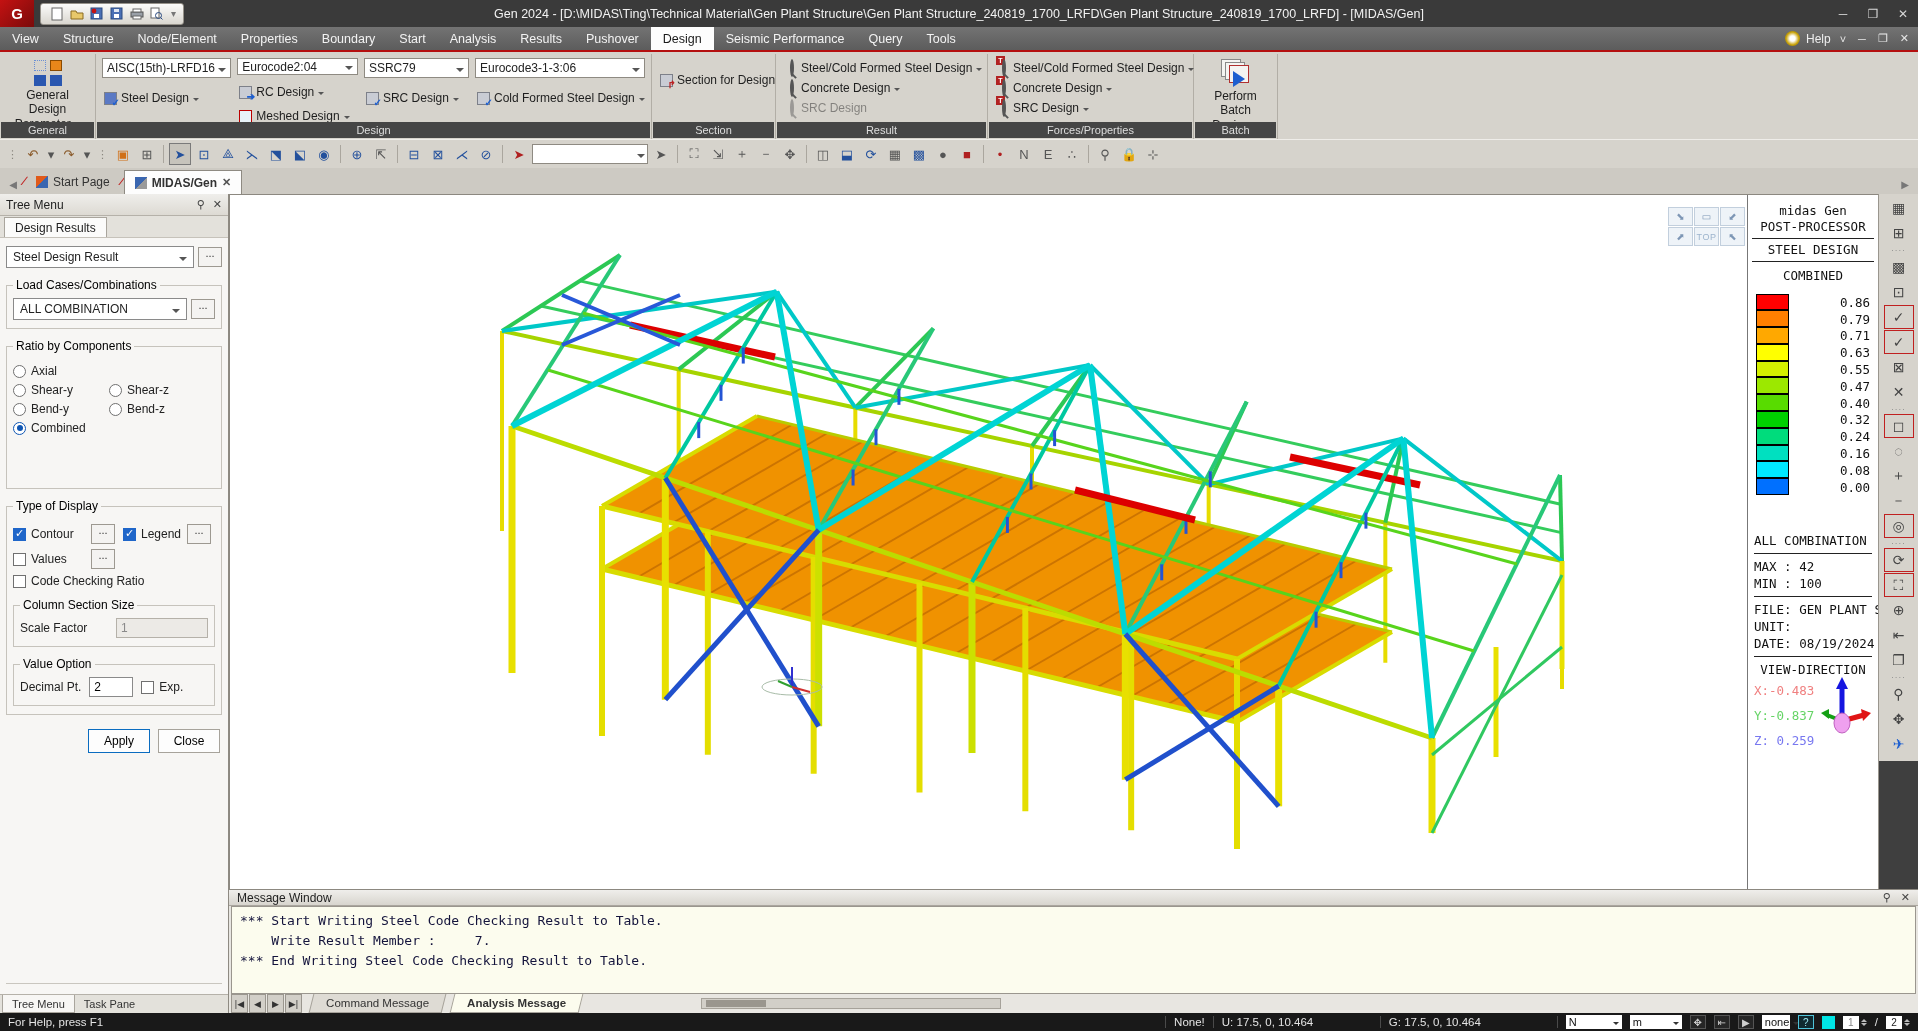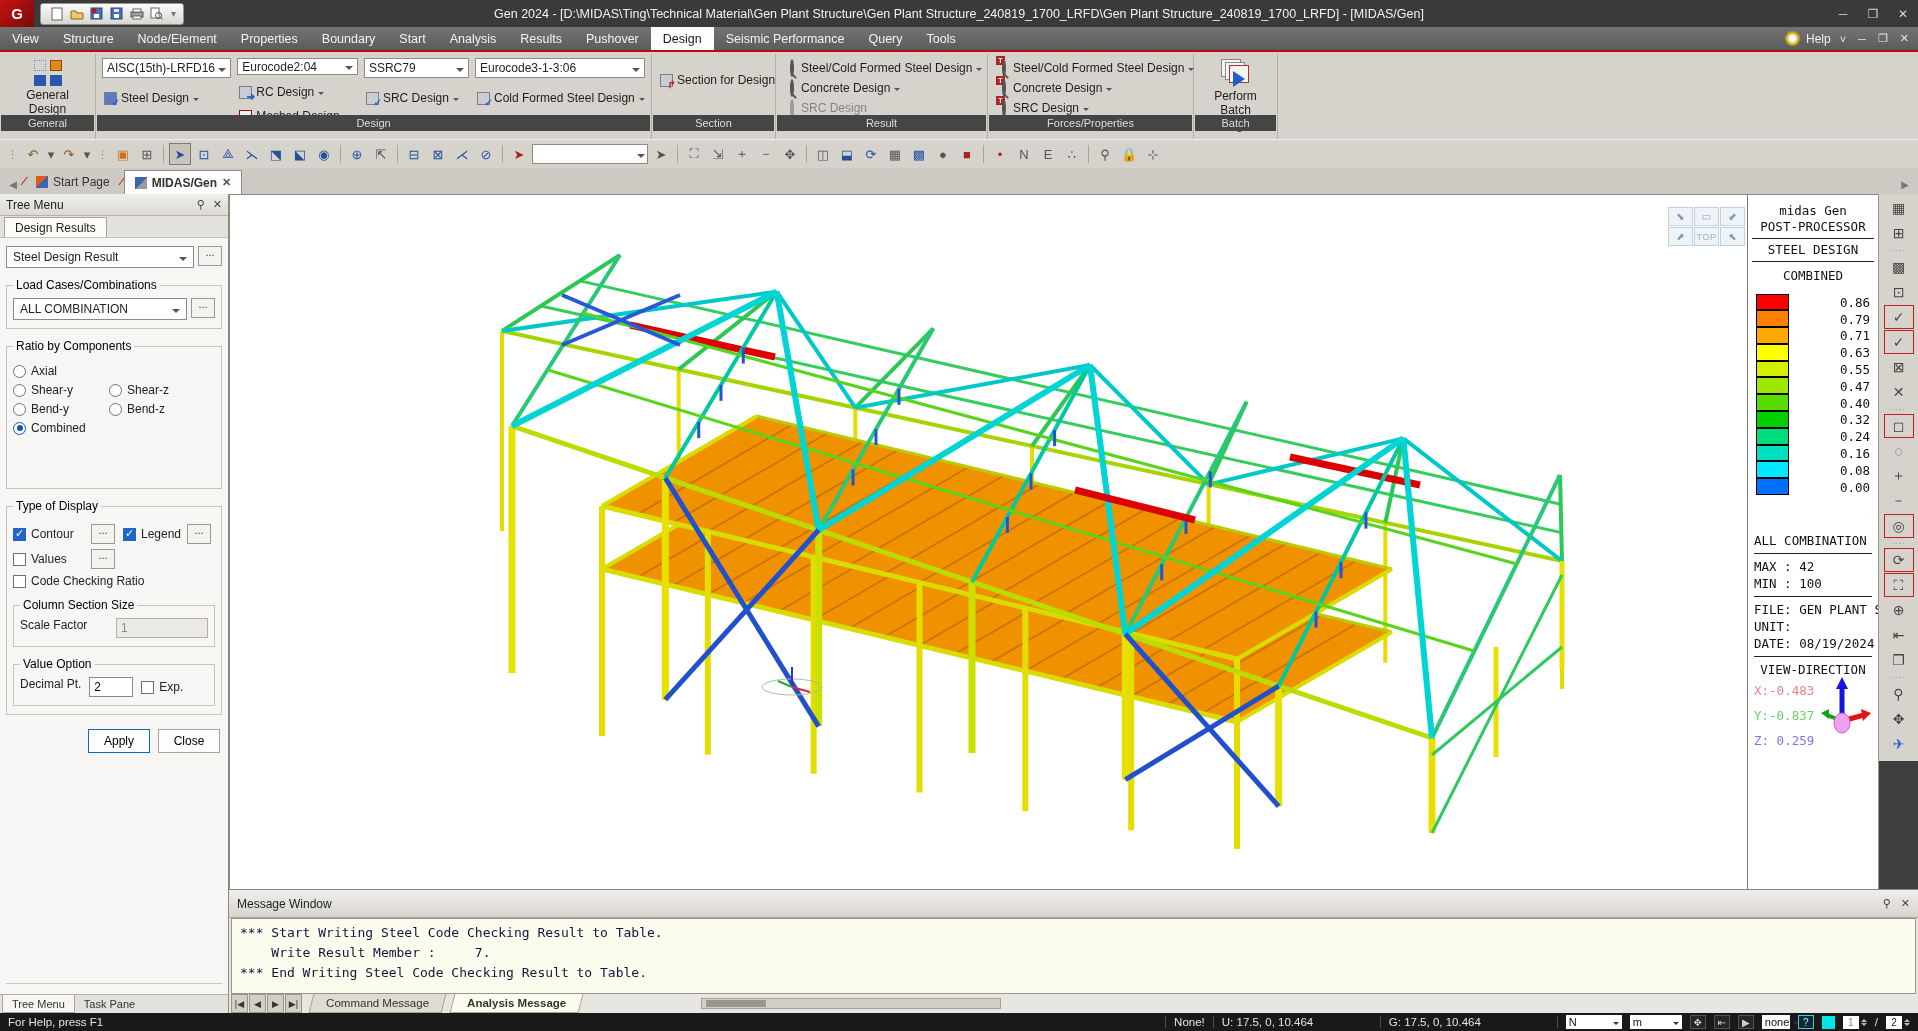--- a/index.html
+++ b/index.html
@@ -22,21 +22,21 @@
   .menubar { position:absolute; top:27px; left:0; right:0; height:25px; background:linear-gradient(#737373,#5c5c5c); border-bottom:2px solid #b40f0f; display:flex; align-items:stretch; }
   .menu-item { color:#f3f3f3; display:flex; align-items:center; padding:0 12px; font-size:12.5px; }
   .menu-item.active { background:#fdfdfd; color:#1a1a1a; }
   .menubar-right { margin-left:auto; display:flex; align-items:center; color:#eee; gap:6px; padding-right:6px; }
   .help-ic { width:15px; height:15px; border-radius:50%; background:radial-gradient(#fff 25%, #c8a20a 60%, #6a5a10); }
   .mini { font-size:11px; color:#e6e6e6; padding:0 3px; }
 
   
   .ribbon { position:absolute; top:54px; left:0; right:0; height:85px; background:#d6d3cc; display:flex; }
   .rgroup { position:relative; border-right:1px solid #b2aea6; padding:4px 6px 19px 6px; }
-  .rgroup-label { position:absolute; left:1px; right:1px; bottom:8px; height:16px; background:#454545; color:#dedede; font-size:11px; display:flex; align-items:center; justify-content:center; }
+  .rgroup-label { position:absolute; left:1px; right:1px; bottom:1px; height:16px; background:#454545; color:#dedede; font-size:11px; display:flex; align-items:center; justify-content:center; }
   .g-general { width:96px; text-align:center; }
   .gicon { width:30px; height:26px; margin:2px auto 2px; background:
       linear-gradient(#d6d3cc,#d6d3cc); position:relative; }
   .gicon i { position:absolute; width:12px; height:11px; }
   .gicon i:nth-child(1){ left:1px; top:0; border:1px dotted #6a8fd4; }
   .gicon i:nth-child(2){ right:1px; top:0; background:#e8871a; border:1px solid #8a4a00; }
   .gicon i:nth-child(3){ left:1px; bottom:0; background:#2a57b0; }
   .gicon i:nth-child(4){ right:1px; bottom:0; background:#2a57b0; }
   .twoline { font-size:12px; line-height:14px; color:#1e1e1e; }
   .g-design { width:556px; display:flex; gap:6px; }
@@ -87,21 +87,21 @@
   
   .main { position:absolute; top:194px; left:0; right:0; height:819px; display:flex; }
 
   
   .tree { width:229px; background:#f0efec; border-right:1px solid #8e8a82; display:flex; flex-direction:column; }
   .tree-header { height:22px; background:linear-gradient(#efeeeb,#dddad3); border-bottom:1px solid #b5b1a9; display:flex; align-items:center; padding:0 6px; font-size:12px; color:#222; }
   .tree-header .hic { margin-left:auto; display:flex; gap:8px; color:#444; font-size:11px; }
   .ttabstrip { height:22px; background:#e3e1db; display:flex; align-items:flex-end; padding-left:4px; border-bottom:1px solid #c6c2ba; }
   .ttab { background:#fbfbfa; border:1px solid #a9a59d; border-bottom:none; height:20px; padding:0 10px; font-size:12px; display:flex; align-items:center; }
   .tree-body { flex:1; background:#f7f6f4; padding:8px 6px 0 6px; overflow:hidden; position:relative; }
-  .row { display:flex; }
+  .row { display:flex; align-items:center; }
   .cbo { flex:1; height:22px; background:#fff; border:1px solid #8a8a8a; display:flex; align-items:center; padding:0 6px; font-size:12px; }
   .cbo .arr { margin-left:auto; width:0; height:0; border:4.5px solid transparent; border-top-color:#555; margin-top:8px; }
   .morebtn { width:24px; height:20px; margin-left:4px; background:#f4f3f1; border:1px solid #9d9991; font-size:11px; line-height:10px; text-align:center; color:#333; }
   fieldset { border:1px solid #c6c3bc; margin-top:10px; padding:6px 6px 8px 6px; }
   legend { font-size:12px; color:#000000; padding:0 3px; }
   .rrow { display:flex; margin:5px 0; }
   .ritem { display:flex; align-items:center; gap:5px; width:96px; font-size:12px; }
   .rd { width:13px; height:13px; border-radius:50%; border:1px solid #707070; background:#fff; position:relative; flex:0 0 13px; }
   .rd.sel { border-color:#0f56b3; }
   .rd.sel::after { content:""; position:absolute; left:2.5px; top:2.5px; width:6px; height:6px; border-radius:50%; background:#0f56b3; }
@@ -147,21 +147,21 @@
 
   
   .rstrip { width:40px; background:#d6d3cc; border-left:1px solid #9a968e; display:flex; flex-direction:column; align-items:center; padding-top:2px; gap:1px; }
   .ri { width:30px; height:24px; display:flex; align-items:center; justify-content:center; font-size:14px; color:#444; border:1px solid transparent; }
   .ri.hot { border:1px solid #c02020; }
   .ri.dots { height:8px; font-size:8px; color:#888; letter-spacing:1px; }
   .rstrip .darkfill { flex:1; align-self:stretch; background:#3f3f3f; margin-top:4px; }
 
   
   .msg { height:124px; border-top:1px solid #8c8880; display:flex; flex-direction:column; background:#e8e6e1; }
-  .msg-header { height:28px; background:linear-gradient(#efeeeb,#d8d5ce); border-bottom:1px solid #aaa69e; display:flex; align-items:center; padding:0 8px; font-size:12px; color:#222; }
+  .msg-header { height:16px; background:linear-gradient(#efeeeb,#d8d5ce); border-bottom:1px solid #aaa69e; display:flex; align-items:center; padding:0 8px; font-size:12px; color:#222; }
   .msg-header .hic { margin-left:auto; display:flex; gap:10px; color:#444; font-size:11px; }
   .msg-body { flex:1; background:#fcfcee; border:1px solid #9a968e; margin:0 2px; padding:4px 8px; font-family:"DejaVu Sans Mono",monospace; font-size:13px; color:#14143c; line-height:20px; white-space:pre; overflow:hidden; }
   .msg-tabs { height:19px; display:flex; align-items:stretch; background:#e8e6e1; padding-left:2px; }
   .mnav { width:17px; display:flex; align-items:center; justify-content:center; background:#d2cfc8; border:1px solid #9a968e; color:#333; font-size:9px; margin-right:1px; }
   .mtab { padding:0 14px; display:flex; align-items:center; font-size:11.5px; color:#333; border-right:1px solid #b0 aca4; transform:skewX(-14deg); margin-left:8px; border:1px solid #a6a29a; border-top:none; background:#dedbd4; }
   .mtab > span { transform:skewX(14deg); }
   .mtab.active { background:#fcfcee; font-weight:bold; }
   .mscroll { margin-left:120px; align-self:center; width:300px; height:11px; background:#d2cfc8; border:1px solid #a6a29a; position:relative; }
   .mscroll .thumb { position:absolute; left:4px; top:1px; width:60px; height:7px; background:#9a968e; }
 

